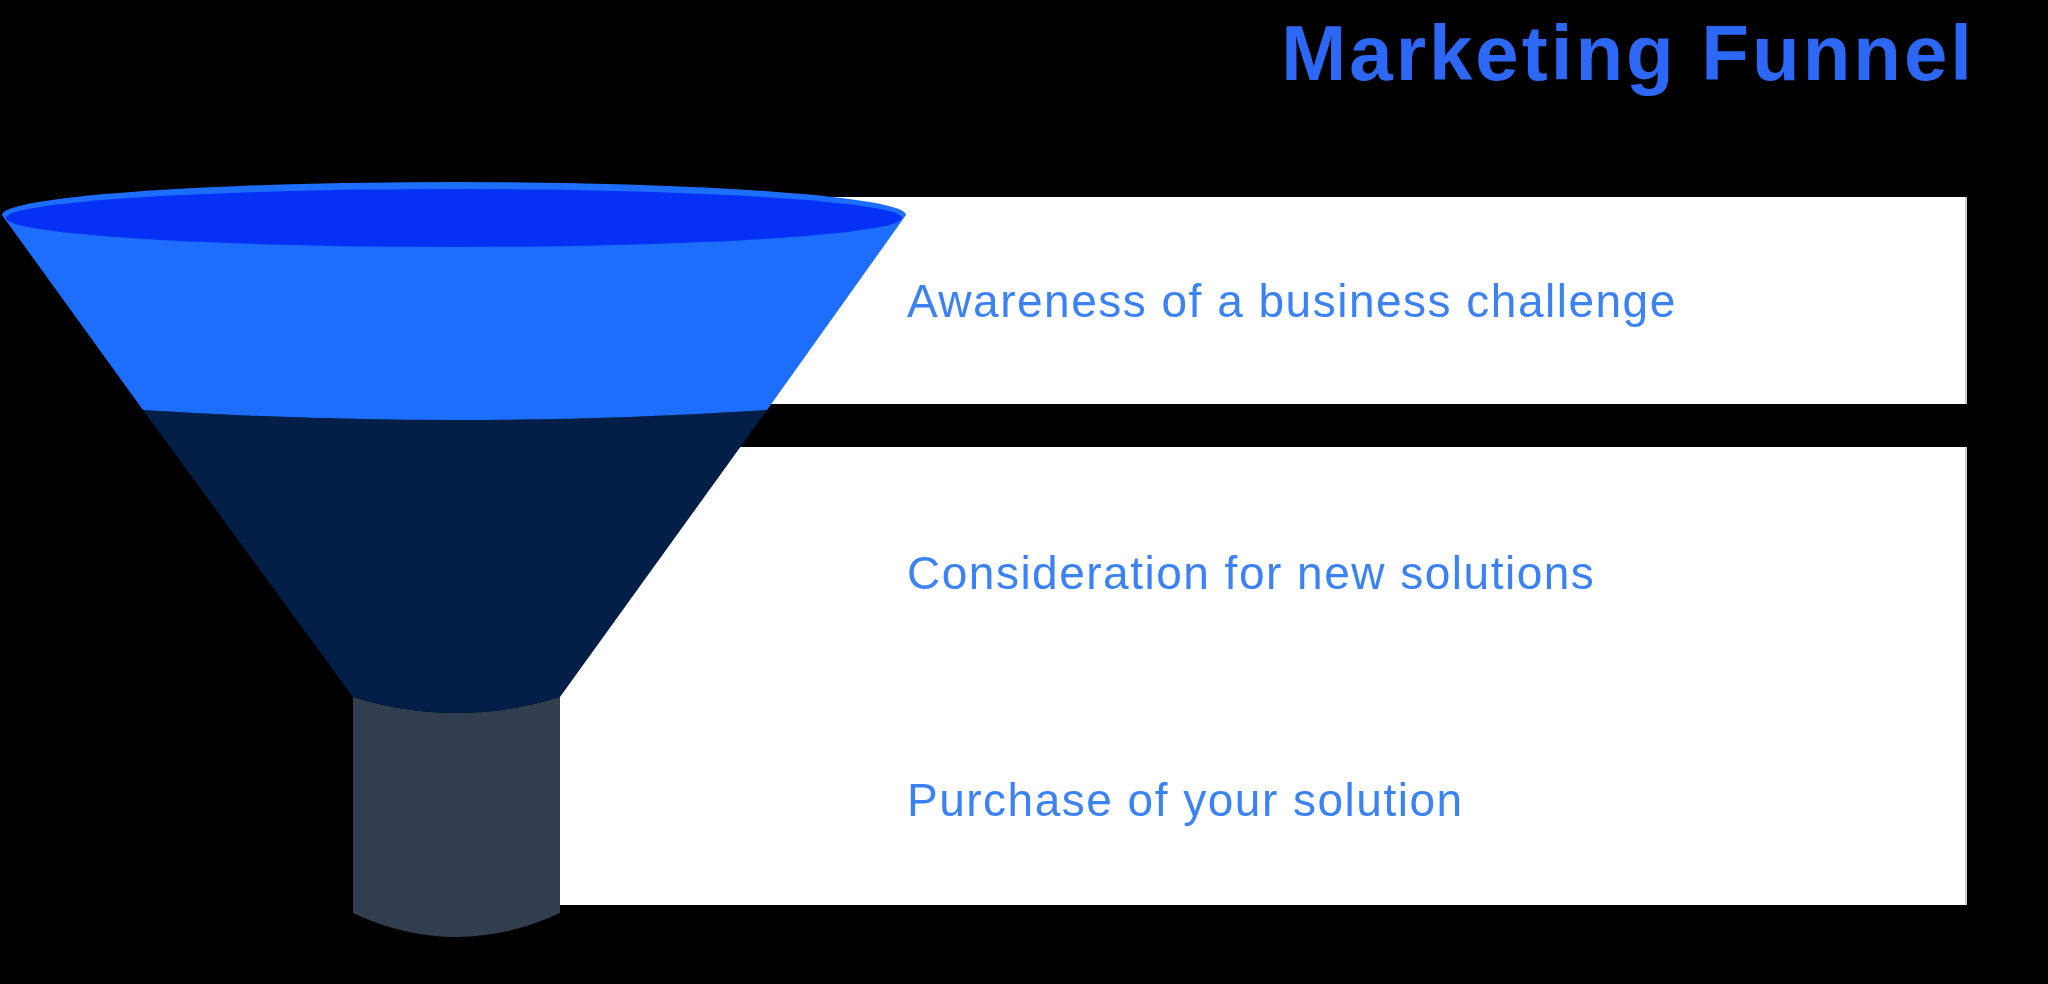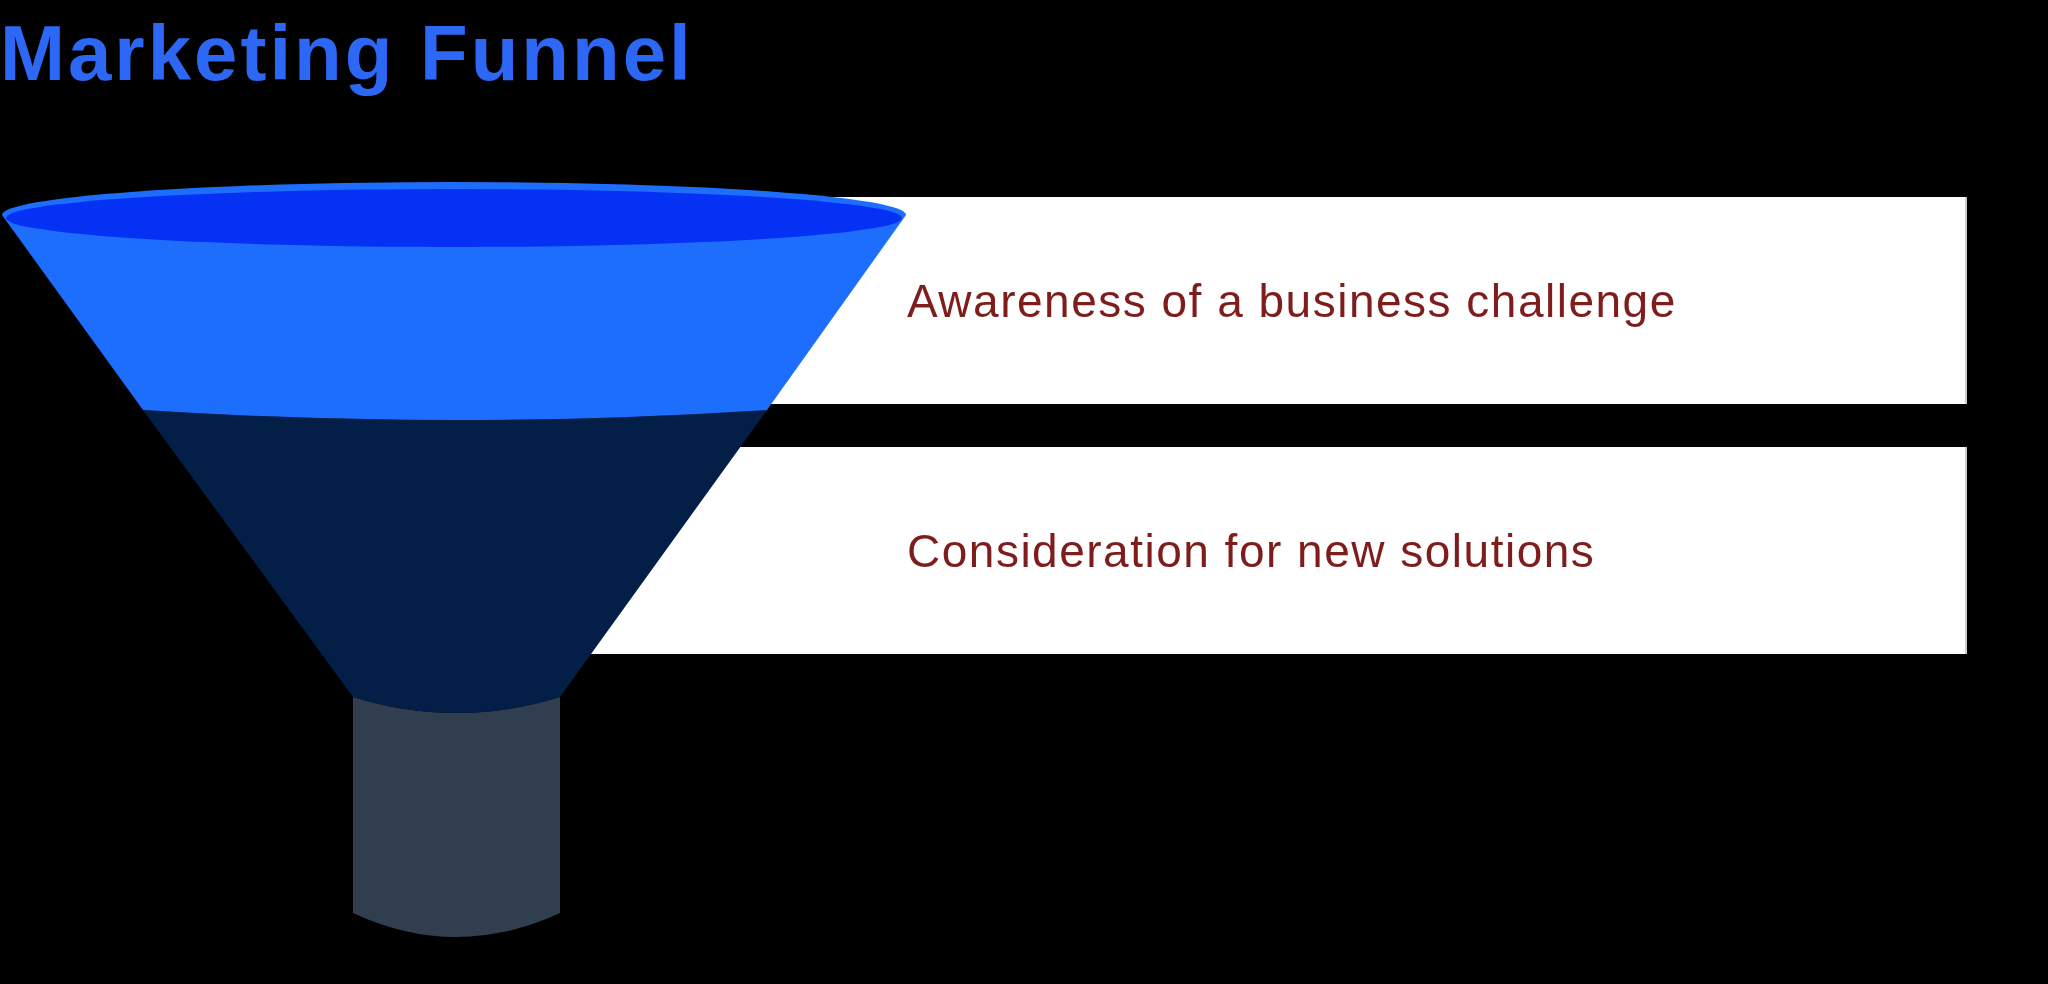--- a/index.html
+++ b/index.html
@@ -8,21 +8,21 @@
     background: #000000;
     overflow: hidden;
     position: relative;
     font-family: "Liberation Sans", "DejaVu Sans", sans-serif;
   }
   .stage { position: absolute; inset: 0; }
 
   .title {
     position: absolute;
     top: 12px; left: 0; width: 1975px;
-    text-align: left;
+    text-align: right;
     font-size: 78px;
     font-weight: 800;
     letter-spacing: 3px;
     line-height: 82px;
     color: #2c68f5;
   }
 
   .card {
     position: absolute;
     left: 560px;
@@ -30,25 +30,25 @@
     background: #ffffff;
     border-right: 2px solid #c9cdd3;
     box-sizing: border-box;
     display: flex;
     flex-direction: column;
     justify-content: center;
     padding-left: 347px;
     z-index: 1;
   }
   .card-1 { top: 197px; height: 207px; }
-  .card-2 { top: 447px; height: 207px; }
+  .card-2 { top: 447px; height: 252px; }
   .card-3 { top: 694px; height: 211px; }
 
   .card .line {
-    color: #7f1d1d;
+    color: #3b82f6;
     font-size: 46px;
     letter-spacing: 1.5px;
     line-height: 62px;
     white-space: nowrap;
   }
   .card .line:empty { display: none; }
 
   .funnel-svg {
     position: absolute;
     top: 0; left: 0;
@@ -65,20 +65,23 @@
   <div class="title">Marketing Funnel</div>
 
   <div class="card card-1">
     <div class="line">Awareness of a business challenge</div>
   </div>
 
   <div class="card card-2">
     <div class="line">Consideration for new solutions</div>
   </div>
 
+  <div class="card card-3">
+    <div class="line">Purchase of your solution</div>
+  </div>
 
   <svg class="funnel-svg" viewBox="0 0 2048 984" xmlns="http://www.w3.org/2000/svg">
 
     <path d="M 353 697 Q 456 729 560 697 L 560 913 Q 456 961 353 913 Z" fill="#313e4f"></path>
 
     <path d="M 143 410 Q 455 430 767 410 L 560 697 Q 456 729 353 697 Z" fill="#031f48"></path>
 
     <path d="M 2 215 A 452 33 0 0 1 906 215 L 767 410 Q 455 430 143 410 Z" fill="#1e6efe"></path>
 
     <ellipse cx="454" cy="218" rx="448" ry="29" fill="#0531f5"></ellipse>

